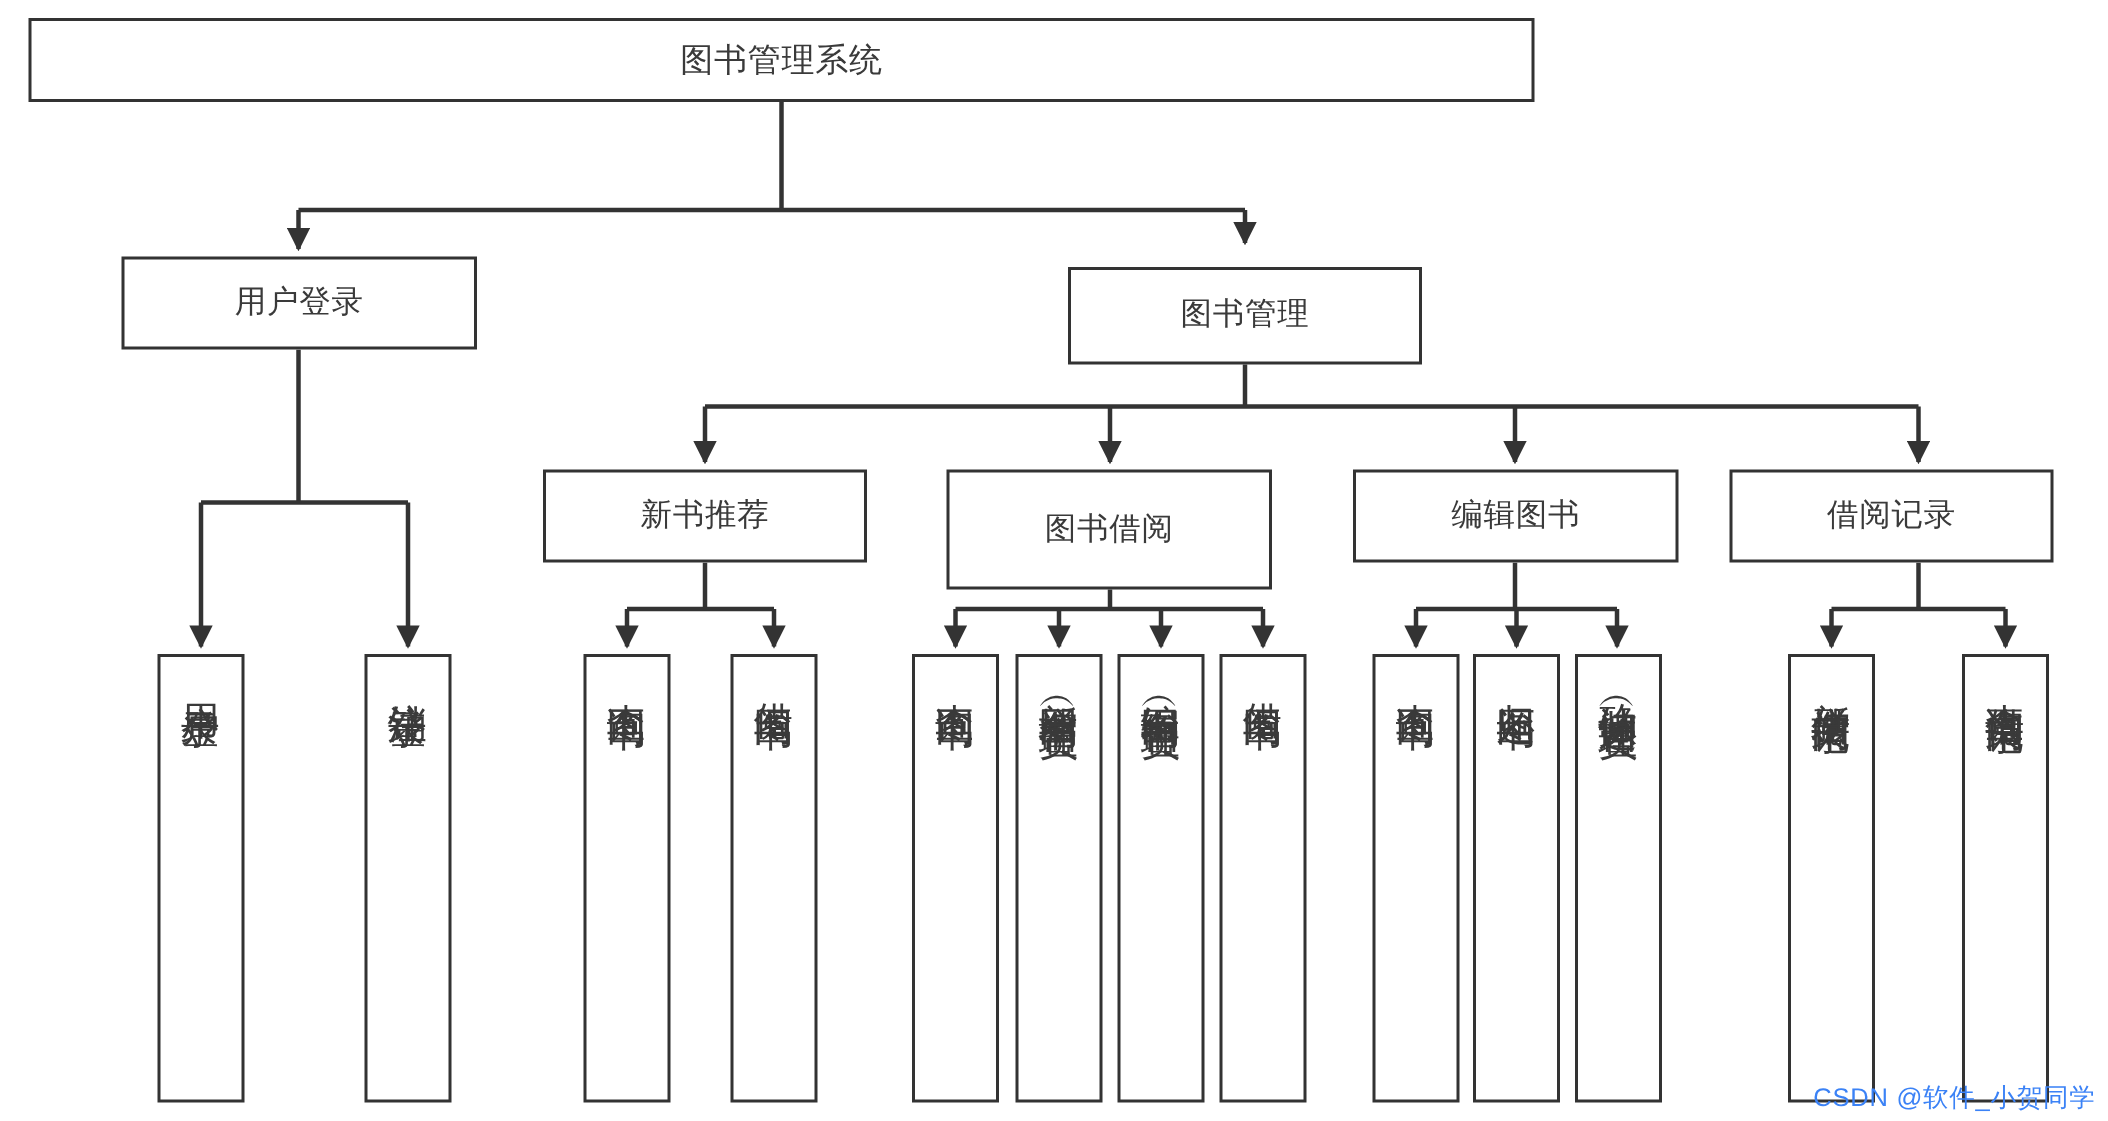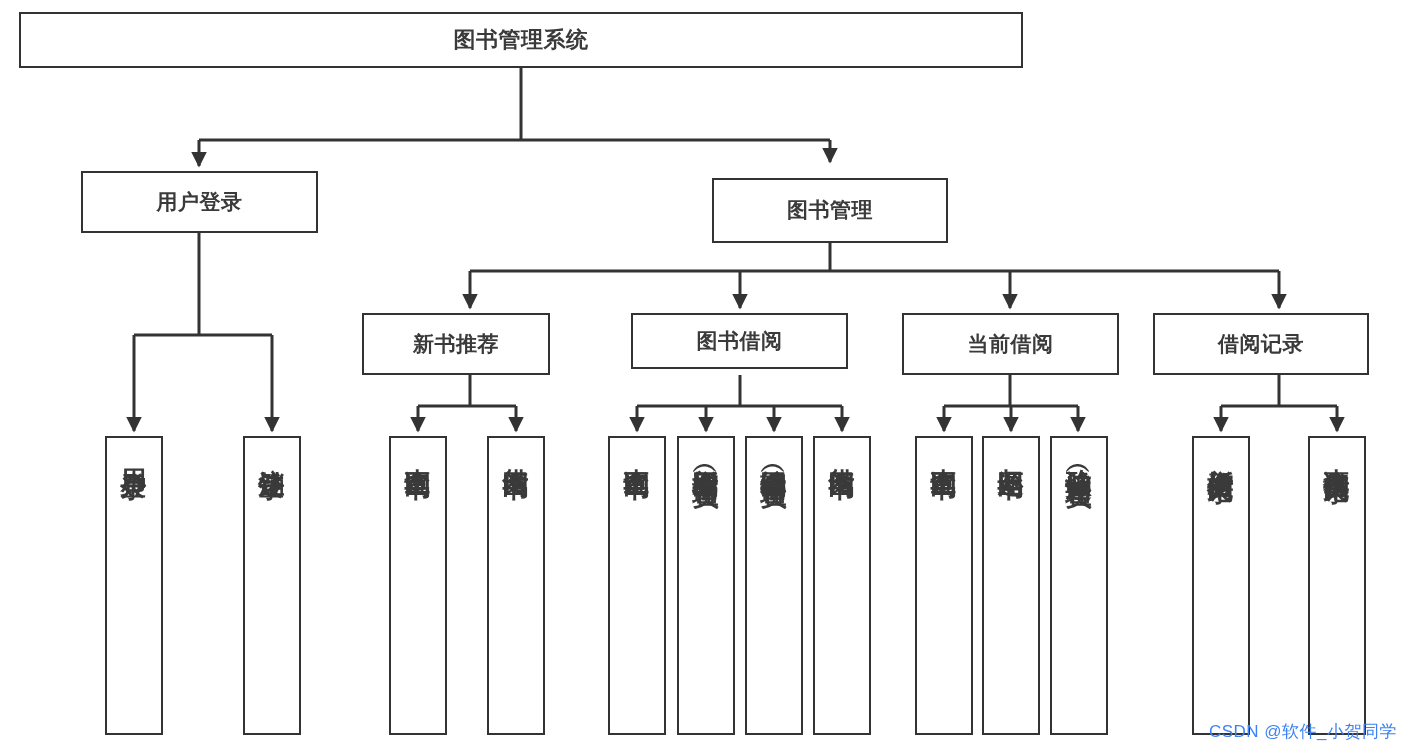--- a/index.html
+++ b/index.html
@@ -37,21 +37,20 @@
     color: #3a3a3a;
     z-index: 2;
   }
   .node .label {
     display: block;
     text-align: center;
     line-height: 1.18;
     letter-spacing: 0.5px;
     white-space: nowrap;
     color: #3a3a3a;
-    font-weight: bold;
   }
   
   .node.h .label {
     font-size: 21px;
   }
   .node.root .label {
     font-size: 22px;
   }
   
   .node.v {
@@ -136,28 +135,28 @@
     <span class="label">图书管理系统</span>
   </div>
 
   <div class="node h" style="left:81px; top:171px; width:237px; height:62px;">
     <span class="label">用户登录</span>
   </div>
   <div class="node h" style="left:712px; top:178px; width:236px; height:65px;">
     <span class="label">图书管理</span>
   </div>
 
-  <div class="node h" style="left:362px; top:313px; width:188px; height:62px;">
+  <div class="node h" style="left:362px; top:313px; width:216px; height:62px;">
     <span class="label">新书推荐</span>
   </div>
-  <div class="node h" style="left:631px; top:313px; width:217px; height:56px;justify-content:center;">
+  <div class="node h" style="left:631px; top:313px; width:217px; height:80px;justify-content:center;">
     <span class="label">图书借阅</span>
   </div>
   <div class="node h" style="left:902px; top:313px; width:217px; height:62px;">
-    <span class="label">当前借阅</span>
+    <span class="label">编辑图书</span>
   </div>
   <div class="node h" style="left:1153px; top:313px; width:216px; height:62px;">
     <span class="label">借阅记录</span>
   </div>
 
   <div class="node v" style="left:105px; top:436px; width:58px; height:299px;">
     <span class="label">用户登录</span>
   </div>
   <div class="node v" style="left:243px; top:436px; width:58px; height:299px;">
     <span class="label">注销登录</span>

